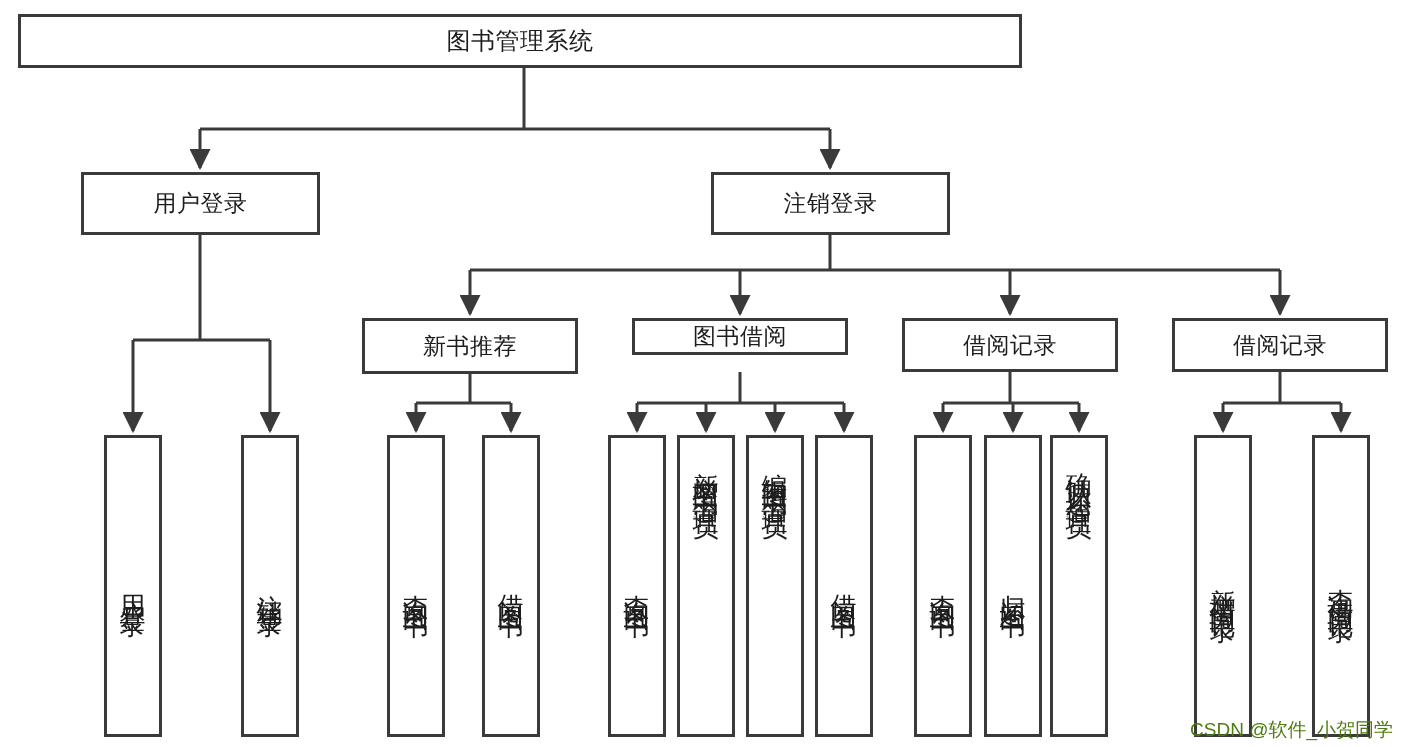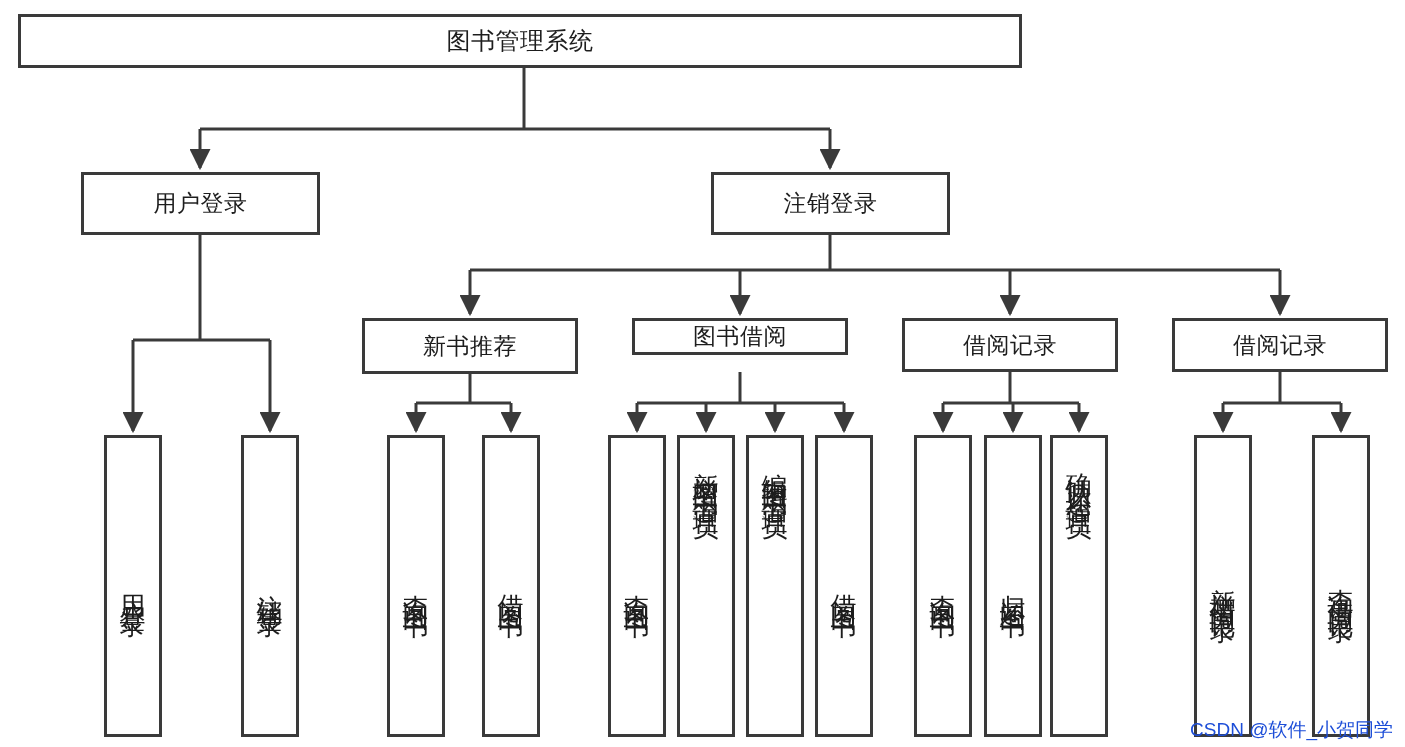--- a/index.html
+++ b/index.html
@@ -44,21 +44,21 @@
     white-space:nowrap;
   }
   
   .node.v.center{align-items:center;padding-top:0;}
 
   #watermark{
     position:absolute;
     right:12px;
     bottom:4px;
     font-size:19px;
-    color:#1d4ed8;
+    color:#4d7c0f;
     white-space:nowrap;
     user-select:none;
   }
 </style>
 </head>
 <body>
 
 <div id="diagram">
 
   <svg class="edges" viewBox="0 0 1405 747" xmlns="http://www.w3.org/2000/svg">

